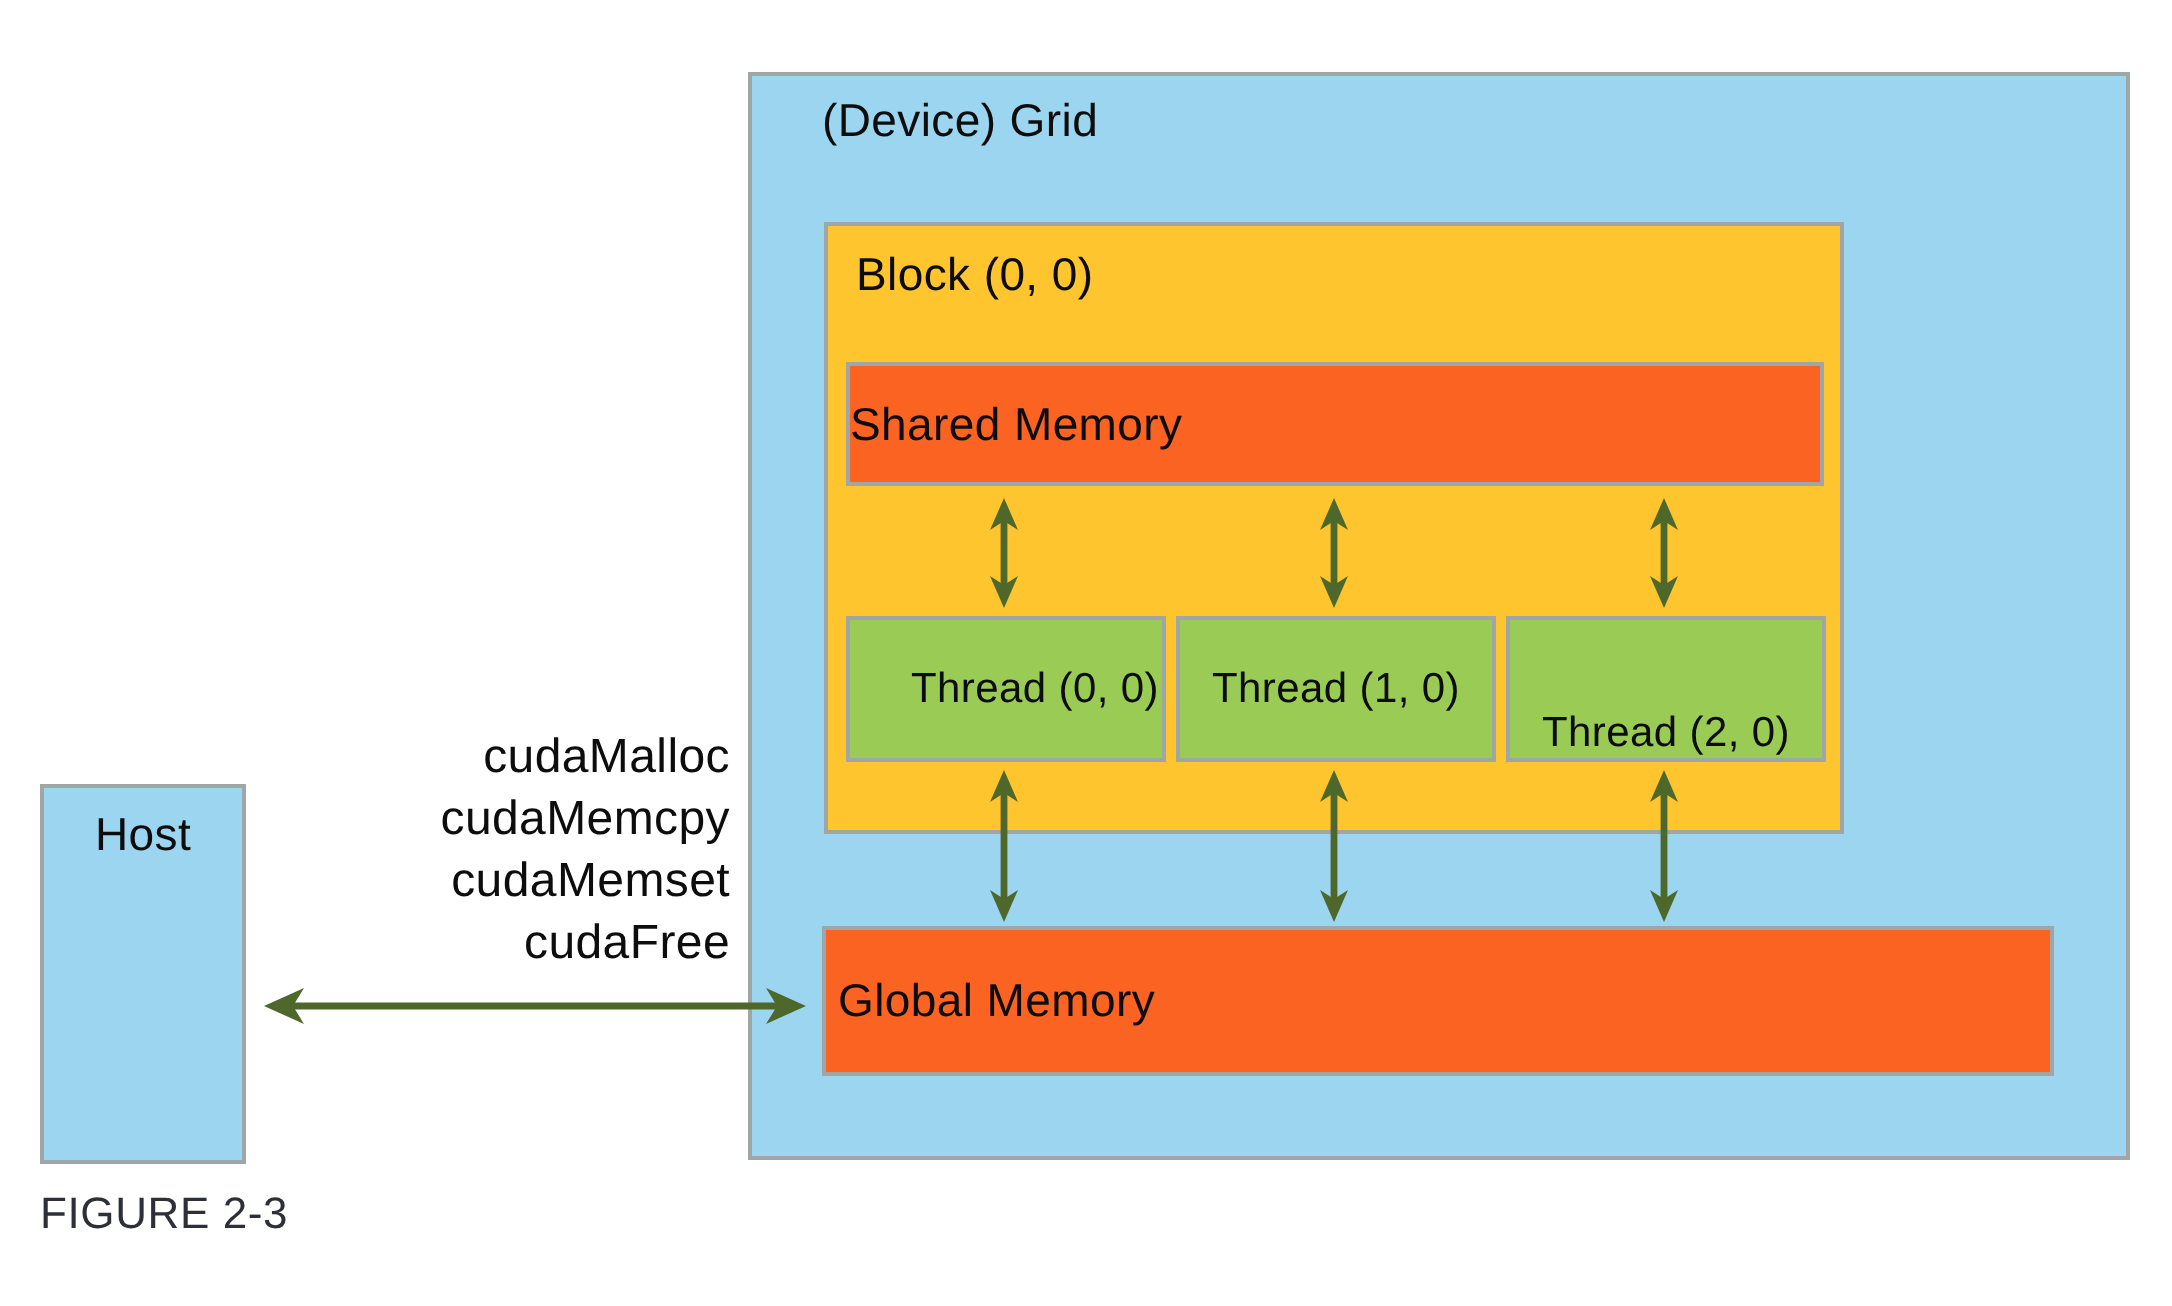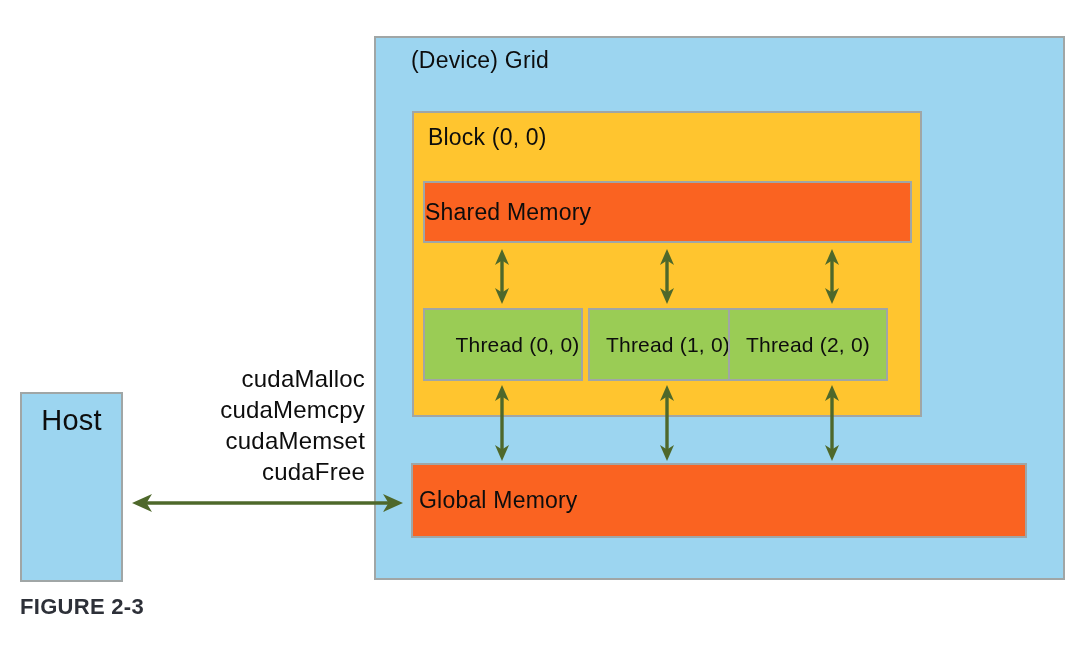--- a/index.html
+++ b/index.html
@@ -50,53 +50,53 @@
     font-size: 23px; letter-spacing: 0.2px;
   }
   .thread {
     top: 308px; width: 160px; height: 73px;
     background: var(--thread-green);
     display: flex; align-items: center; justify-content: center;
     font-size: 21px; letter-spacing: 0.2px;
   }
   .thread-0 { left: 423px; padding-left: 29px; }
   .thread-1 { left: 588px; }
-  .thread-2 { left: 728px; }
+  .thread-2 { left: 753px; align-items: flex-end; }
   .global-memory {
     left: 411px; top: 463px; width: 616px; height: 75px;
     background: var(--memory-orange);
     display: flex; align-items: center;
     padding-left: 6px;
     font-size: 23px; letter-spacing: 0.2px;
   }
   .host {
     left: 20px; top: 392px; width: 103px; height: 190px;
     background: var(--device-blue);
     display: flex; justify-content: center;
     padding-top: 10px;
-    font-size: 29px; letter-spacing: 0.2px;
+    font-size: 23px; letter-spacing: 0.2px;
   }
   .api-calls {
     position: absolute; left: 145px; top: 363px; width: 220px;
     text-align: right;
     font-size: 24px; line-height: 31px; letter-spacing: 0.2px;
   }
   .arrow { position: absolute; }
   .arrow svg { display: block; }
   .arrow-fill { fill: var(--arrow-green); }
   .arrow-stroke { stroke: var(--arrow-green); stroke-width: 3.4; }
   .v-arrow-top    { top: 249px; }
   .v-arrow-bottom { top: 385px; }
   .v-arrow-col0 { left: 493px; }
   .v-arrow-col1 { left: 658px; }
   .v-arrow-col2 { left: 823px; }
   .h-arrow { left: 132px; top: 490px; }
   .figure-caption {
     position: absolute; left: 20px; top: 594px;
-    font-size: 22px; font-weight: bold;
+    font-size: 22px; font-weight: normal;
     color: var(--caption-dark);
     letter-spacing: 0.3px;
   }
 </style>
 </head>
 <body>
 
 <div class="canvas">
 
   <div class="box device-grid">

